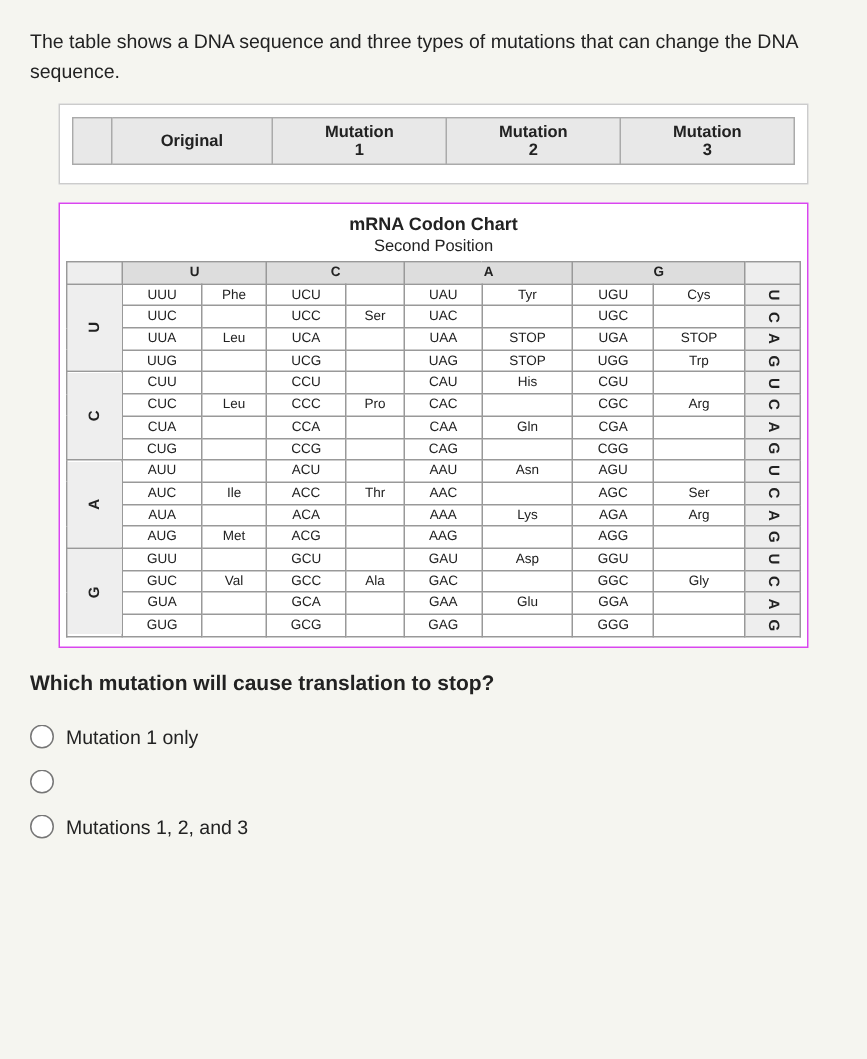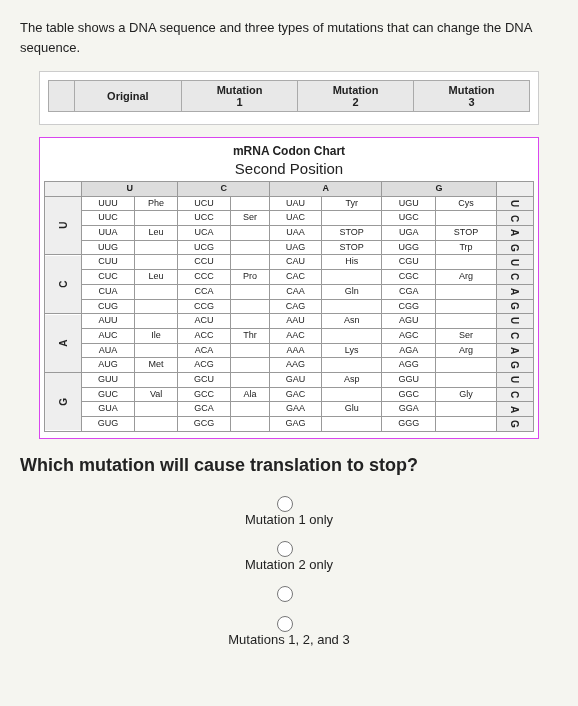--- a/index.html
+++ b/index.html
@@ -8,27 +8,26 @@
       min-height: 706px;
       background: #f5f5f0;
       font-family: Arial, sans-serif;
       font-size: 13px;
       color: #222;
       padding: 18px 20px;
     }
     .intro-text {
       font-size: 13px;
       line-height: 1.5;
-      margin-bottom: 14px;
       font-weight: normal;
     }
     .main-table-container {
       background: white;
       border: 1px solid #ccc;
-      margin: 0 auto 12px auto;
+      margin: 12px auto 12px auto;
       width: 500px;
       padding: 8px;
     }
     .dna-table {
       width: 100%;
       border-collapse: collapse;
       font-size: 11px;
       margin-bottom: 4px;
     }
     .dna-table th, .dna-table td {
@@ -48,21 +47,21 @@
       padding: 6px 4px;
     }
     .chart-title {
       text-align: center;
       font-size: 12px;
       font-weight: bold;
       margin-bottom: 2px;
     }
     .chart-subtitle {
       text-align: center;
-      font-size: 15px;
+      font-size: 11px;
       margin-bottom: 4px;
     }
     .codon-chart {
       width: 100%;
       border-collapse: collapse;
       font-size: 9px;
     }
     .codon-chart th, .codon-chart td {
       border: 1px solid #999;
       text-align: center;
@@ -86,36 +85,35 @@
       text-orientation: mixed;
       font-weight: bold;
       font-size: 10px;
       background: #eee;
     }
     .second-pos-header {
       background: #eee;
       font-weight: bold;
     }
     .question-text {
-      font-size: 18px;
+      font-size: 14px;
       font-weight: bold;
       margin-bottom: 18px;
       line-height: 1.4;
     }
     .options-list {
       list-style: none;
       padding: 0;
     }
     .option-item {
       display: flex;
       align-items: center;
       margin-bottom: 14px;
       font-size: 13px;
       cursor: pointer;
-      flex-direction: column;
     }
     .option-item input[type="radio"] {
       margin-right: 8px;
       width: 16px;
       height: 16px;
       cursor: pointer;
     }
   </style>
 </head>
 <body>
@@ -338,23 +336,19 @@
 </div>
 
 <p class="question-text">Which mutation will cause translation to stop?</p>
 
 <ul class="options-list">
   <li class="option-item">
     <input type="radio" name="mutation-answer" value="opt1" style="">
     <span>Mutation 1 only</span>
   </li>
   <li class="option-item">
-    <input type="radio" name="mutation-answer" value="opt2" style="">
-    <span>Mutation 2 only</span>
-  </li>
-  <li class="option-item">
     <input type="radio" name="mutation-answer" value="opt3" style="">
   </li>
   <li class="option-item">
     <input type="radio" name="mutation-answer" value="opt4" style="">
     <span>Mutations 1, 2, and 3</span>
   </li>
 </ul>
 
 </body></html>

